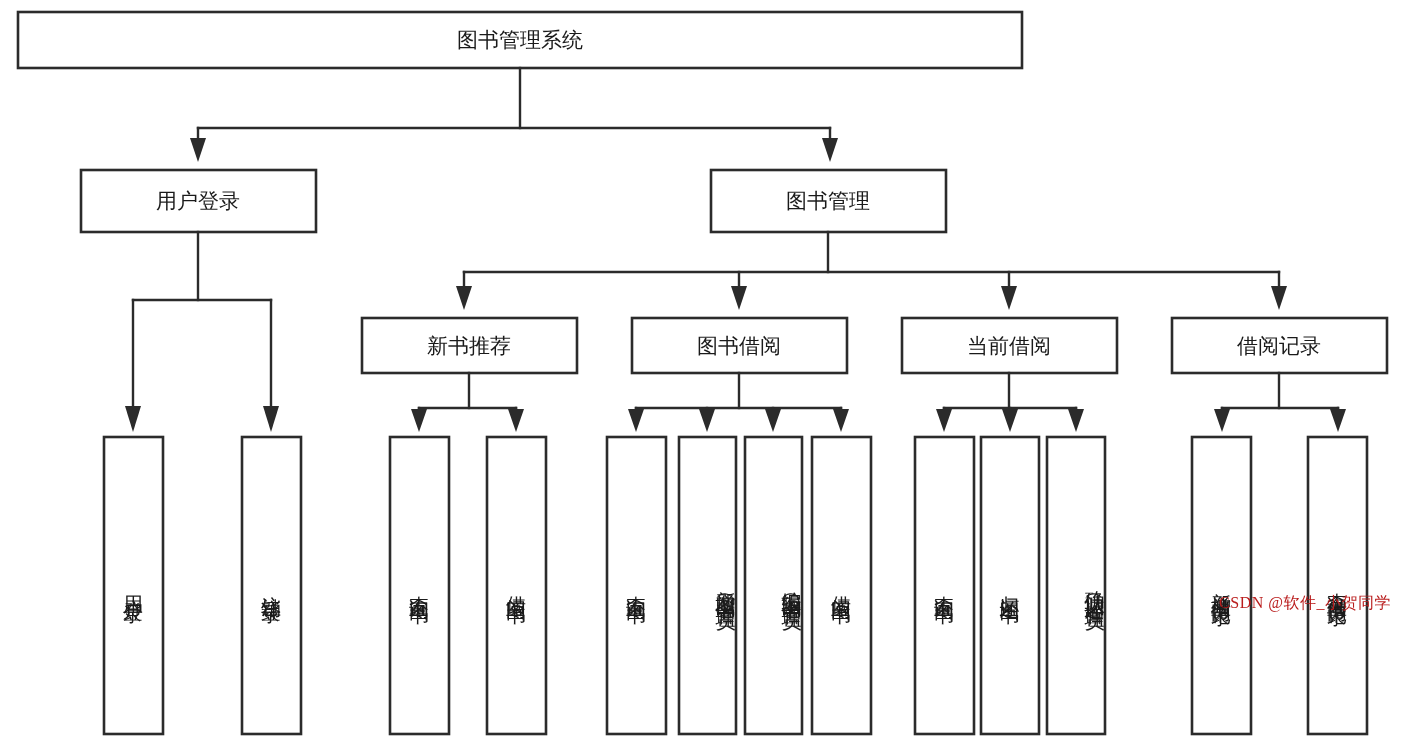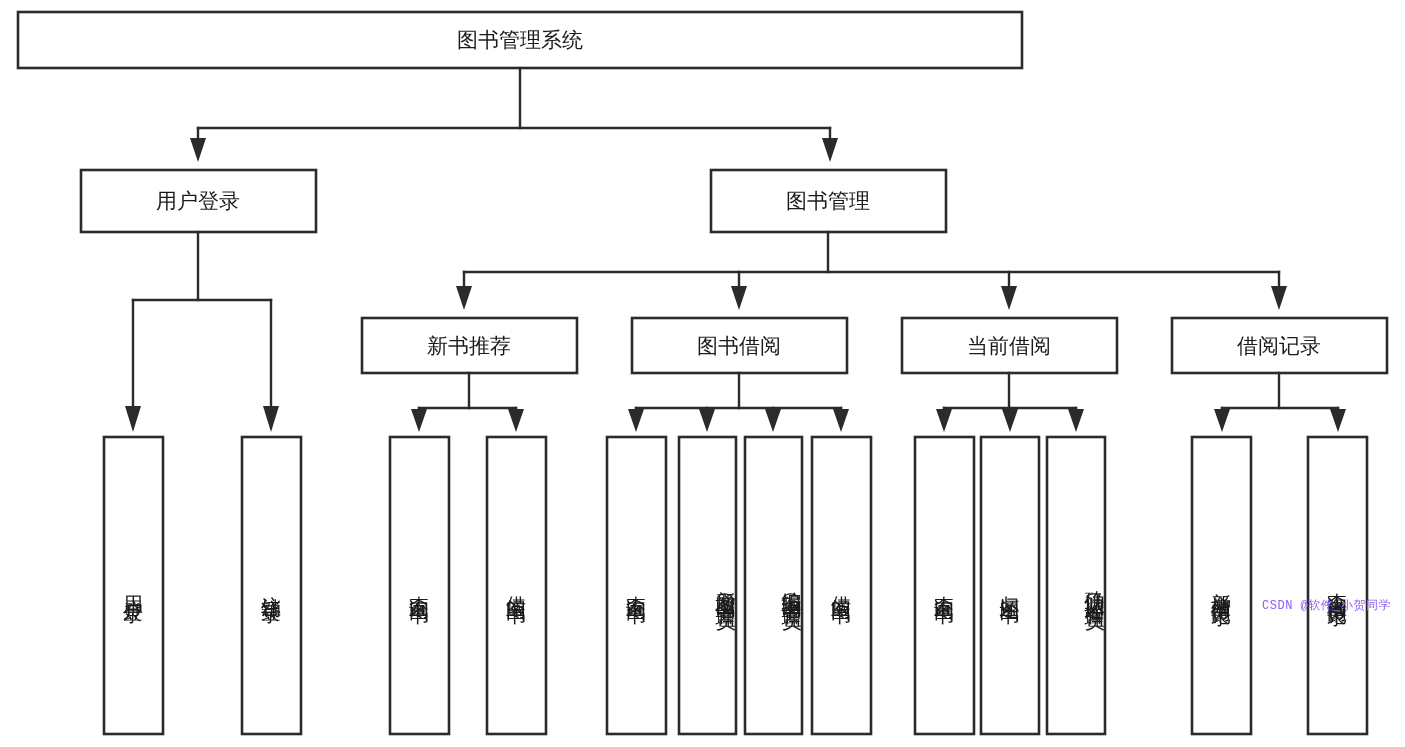--- a/index.html
+++ b/index.html
@@ -58,23 +58,23 @@
     color: #1a1a1a;
     line-height: 1;
     white-space: nowrap;
     pointer-events: none;
     font-family: "DejaVu Sans", "Liberation Sans", sans-serif;
   }
   .watermark {
     position: absolute;
     right: 14px;
     bottom: 8px;
-    font-size: 12px;
-    color: #8b5cf6;
-    font-family: Liberation Mono, monospace;
+    font-size: 16px;
+    color: #b91c1c;
+    font-family: Liberation Serif, serif;
     letter-spacing: 0.5px;
     white-space: nowrap;
   }
 </style>
 </head>
 <body>
 
 <div id="diagram-root">
 
   <svg class="tree-canvas" viewBox="0 0 1405 747">

